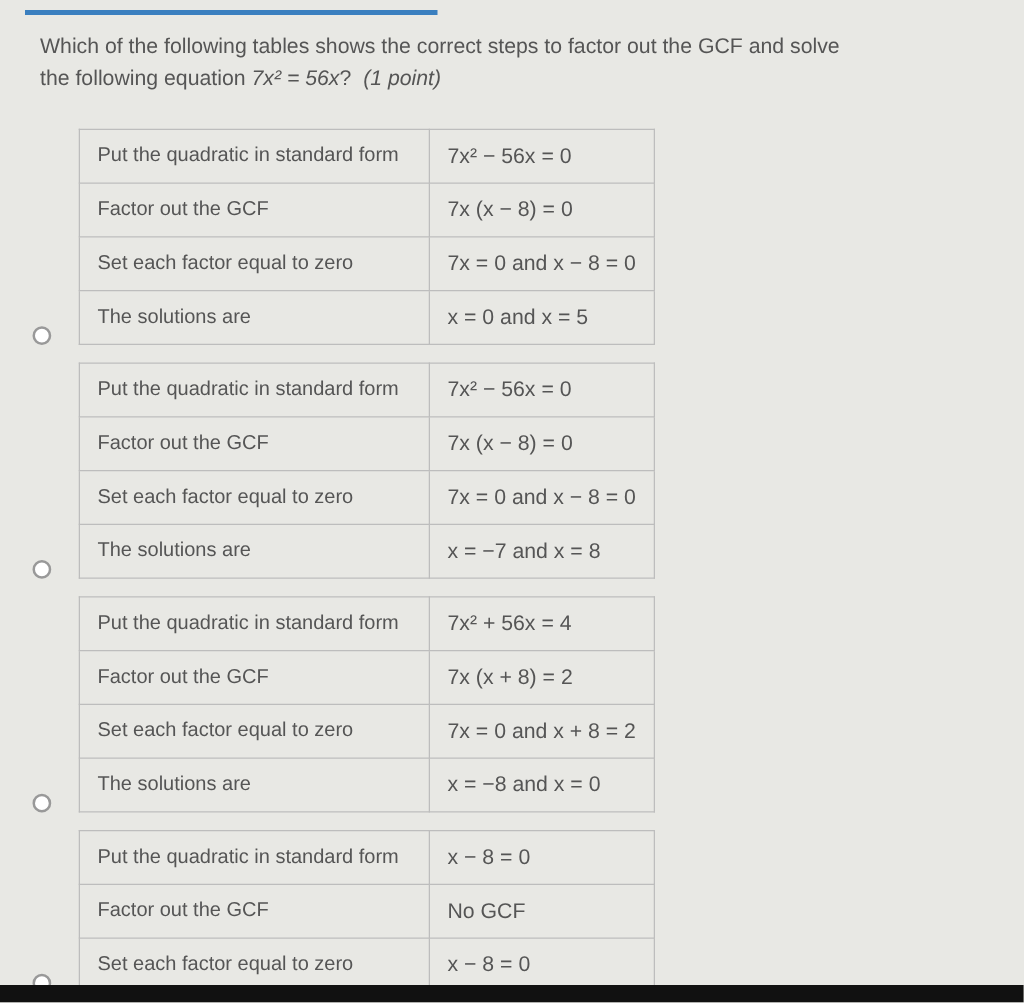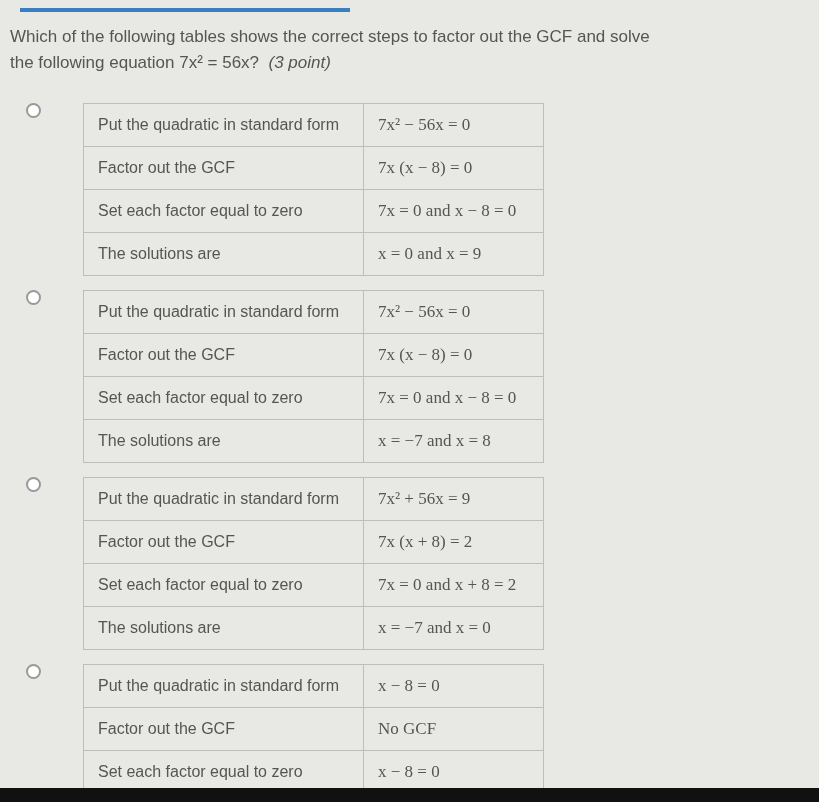--- a/index.html
+++ b/index.html
@@ -15,33 +15,32 @@
   .top-accent {
     width: 330px;
     height: 4px;
     background: #3a7fbf;
     margin: 8px 0 12px 20px;
   }
   .question {
     font-size: 17px;
     color: #555;
     line-height: 1.55;
-    padding: 0 22px 6px 10px;
+    padding: 0 22px 6px 32px;
   }
   .question .points {
     font-style: italic;
   }
   .options {
     padding: 6px 0 0 26px;
   }
   .option {
     display: flex;
-    align-items: flex-start;
+    align-items: flex-end;
     margin: 14px 0 14px 0;
-    gap: 20px;
   }
   .radio {
     width: 15px;
     height: 15px;
     border: 2px solid #999;
     border-radius: 50%;
     background: #fff;
     margin-right: 22px;
     flex: 0 0 auto;
   }
@@ -50,39 +49,39 @@
     font-size: 16px;
     color: #555;
   }
   table.answer td {
     border: 1px solid #bdbdbd;
     padding: 11px 14px;
     vertical-align: middle;
     white-space: nowrap;
   }
   table.answer td.lbl { min-width: 280px; }
-  table.answer td.eq  { min-width: 180px; font-family: Liberation Serif, serif; font-size: 17px; }
-  .math-i { }
+  table.answer td.eq  { min-width: 180px; font-family: Liberation Sans, sans-serif; font-size: 17px; }
+  .math-i { font-style: italic; }
   .cutoff {
     position: absolute;
     left: 0; right: 0; bottom: 0;
     height: 14px;
     background: #111;
   }
 </style>
 </head>
 <body>
 
 <div class="top-accent"></div>
 
 <div class="question">
   <span>Which of the following tables shows the correct steps to factor out the GCF and solve</span><br>
   <span>the following equation </span>
   <span class="math-i">7x² = 56x</span><span>?</span>
-  &nbsp;<span class="points">(3 point)</span>
+  &nbsp;<span class="points">(1 point)</span>
 </div>
 
 <div class="options">
 
   <div class="option">
     <div class="radio"></div>
     <table class="answer">
       <tbody>
           <tr>
         <td class="lbl">Put the quadratic in standard form</td>
@@ -91,21 +90,21 @@
       <tr>
         <td class="lbl">Factor out the GCF</td>
         <td class="eq">7x (x − 8) = 0</td>
       </tr>
       <tr>
         <td class="lbl">Set each factor equal to zero</td>
         <td class="eq">7x = 0 and x − 8 = 0</td>
       </tr>
       <tr>
         <td class="lbl">The solutions are</td>
-        <td class="eq">x = 0 and x = 9</td>
+        <td class="eq">x = 0 and x = 5</td>
       </tr>
     </tbody>
       </table>
   </div>
 
   <div class="option">
     <div class="radio"></div>
     <table class="answer">
       <tbody>
           <tr>
@@ -127,33 +126,33 @@
     </tbody>
       </table>
   </div>
 
   <div class="option">
     <div class="radio"></div>
     <table class="answer">
       <tbody>
           <tr>
         <td class="lbl">Put the quadratic in standard form</td>
-        <td class="eq">7x² + 56x = 9</td>
+        <td class="eq">7x² + 56x = 4</td>
       </tr>
       <tr>
         <td class="lbl">Factor out the GCF</td>
         <td class="eq">7x (x + 8) = 2</td>
       </tr>
       <tr>
         <td class="lbl">Set each factor equal to zero</td>
         <td class="eq">7x = 0 and x + 8 = 2</td>
       </tr>
       <tr>
         <td class="lbl">The solutions are</td>
-        <td class="eq">x = −7 and x = 0</td>
+        <td class="eq">x = −8 and x = 0</td>
       </tr>
     </tbody>
       </table>
   </div>
 
   <div class="option">
     <div class="radio"></div>
     <table class="answer">
       <tbody>
           <tr>

